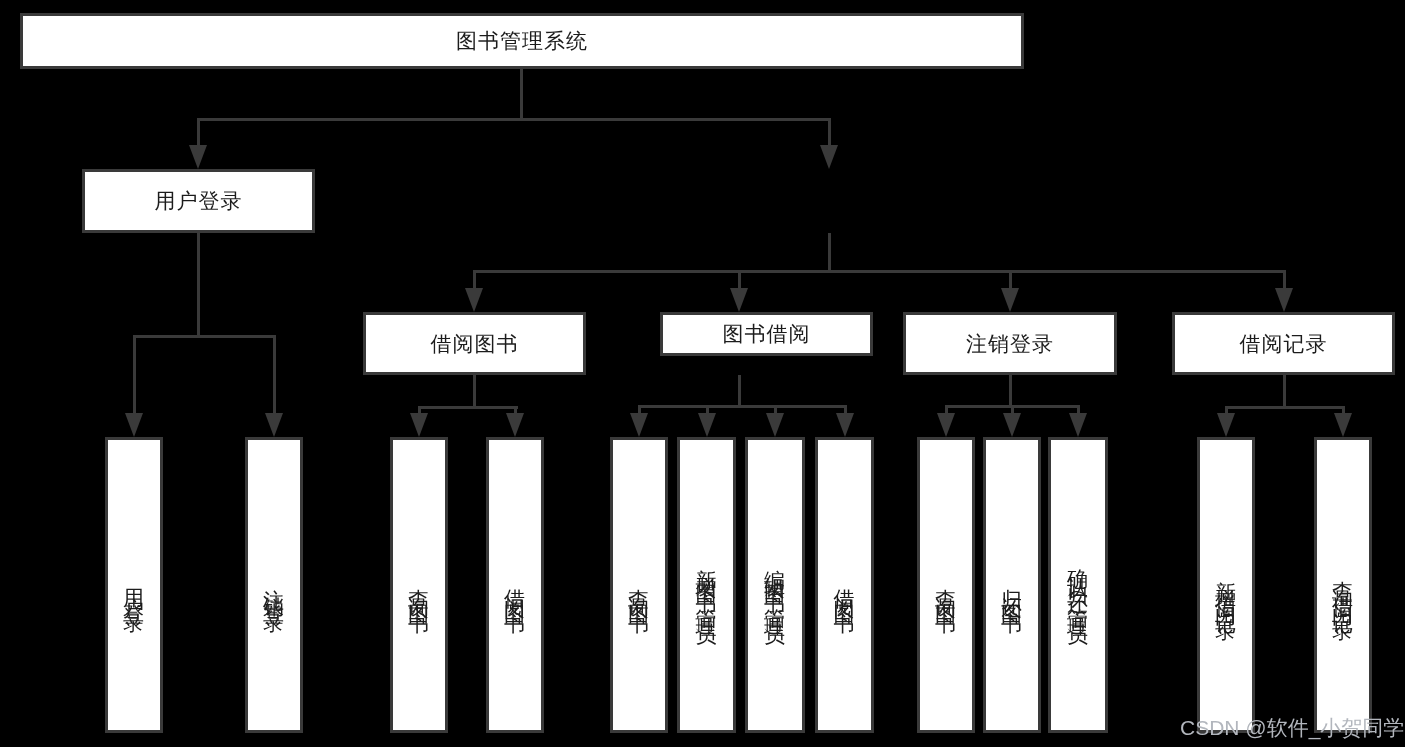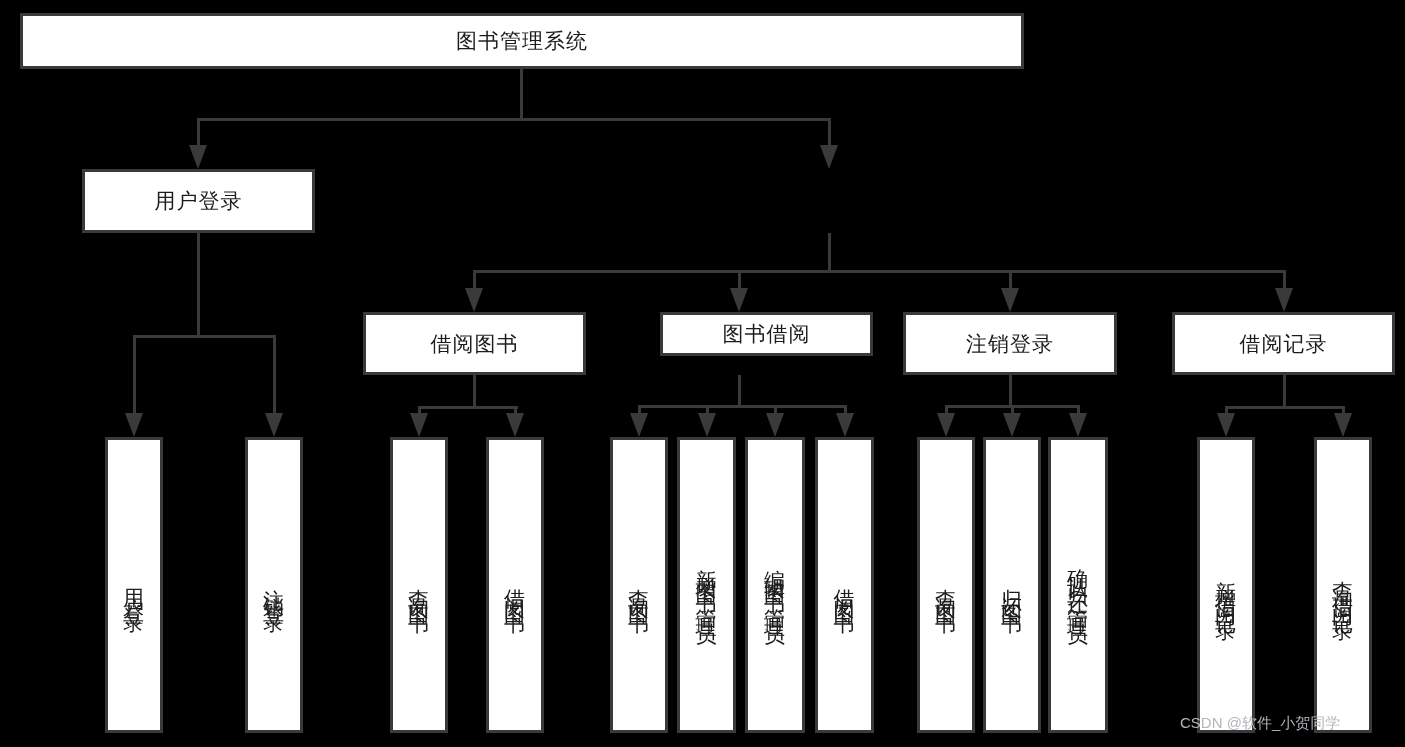--- a/index.html
+++ b/index.html
@@ -44,21 +44,21 @@
     border-right: 9px solid transparent;
     border-top: 24px solid #3a3a3a;
     z-index: 1;
   }
   .watermark {
     position: absolute;
     left: 1180px;
     top: 714px;
     width: 225px;
     color: #b2b6bd;
-    font-size: 15px;
+    font-size: 21px;
     white-space: nowrap;
     z-index: 3;
     text-align: left;
   }
 </style>
 </head>
 <body>
 
 <div id="canvas">
 

